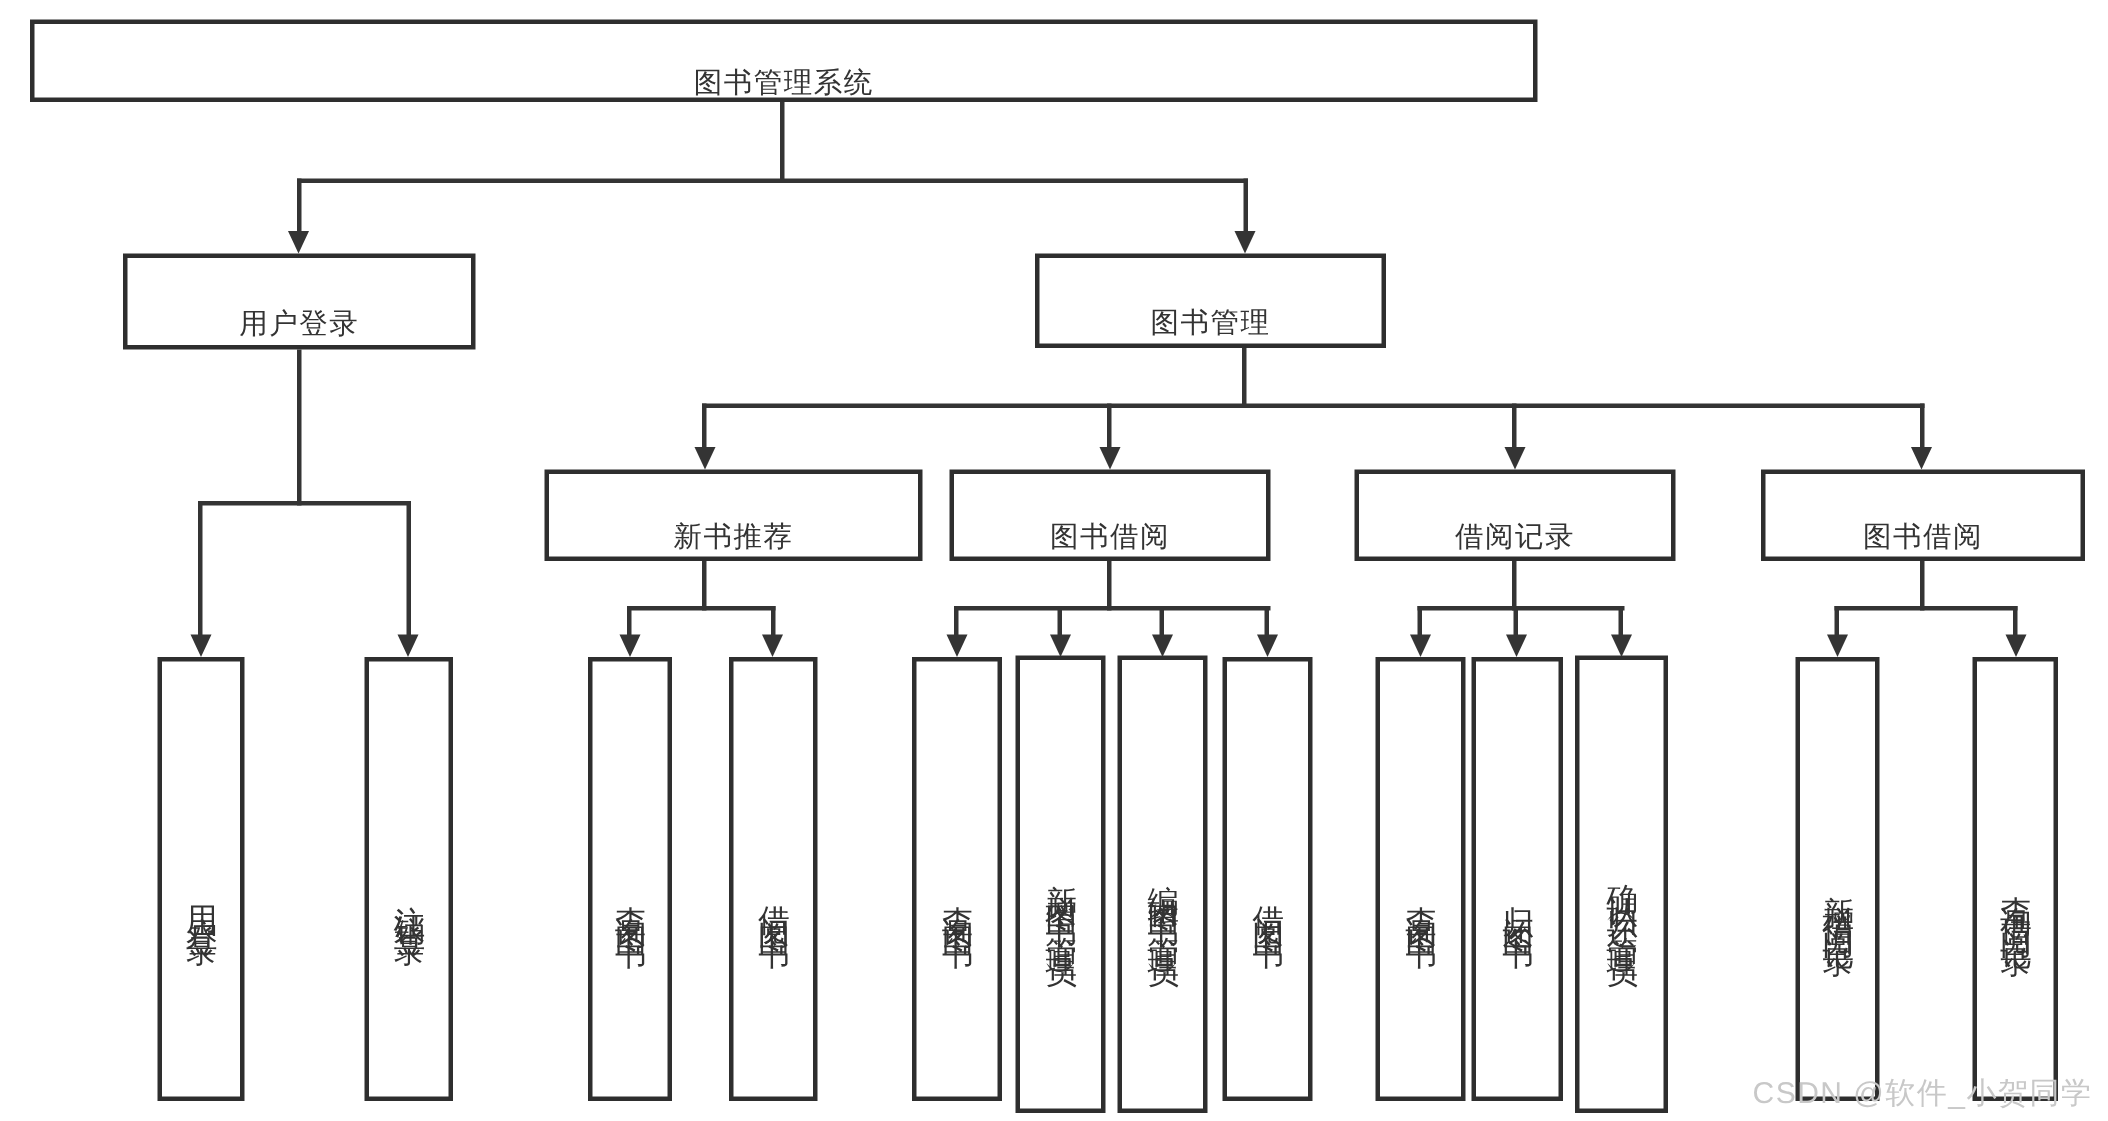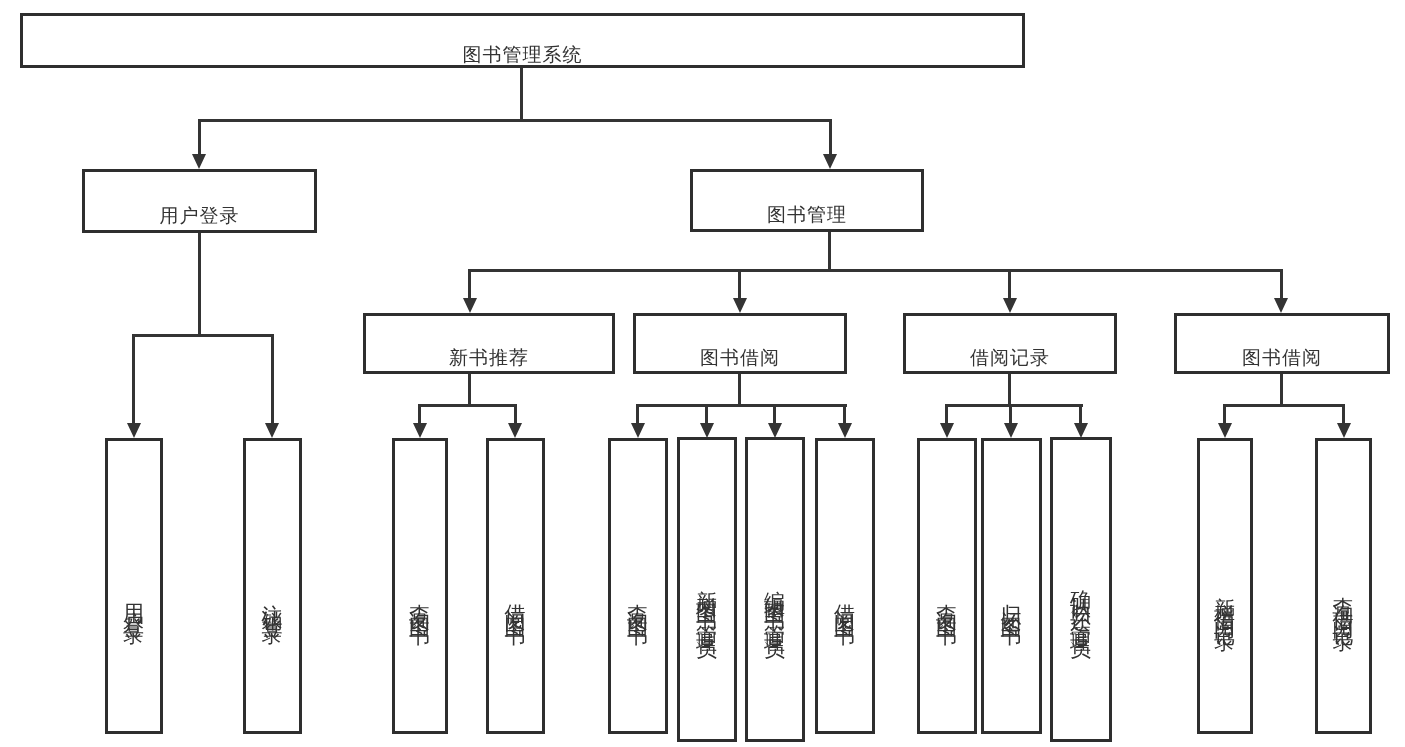--- a/index.html
+++ b/index.html
@@ -199,14 +199,15 @@
   <div class="vl" style="left:1079px; top:404px; height:21px;"></div>
   <div class="arrow" style="left:1074px; top:423px;"></div>
 
   <div class="vl" style="left:1280px; top:374px; height:33px;"></div>
   <div class="hl" style="left:1223px; top:404px; width:122px;"></div>
   <div class="vl" style="left:1223px; top:404px; height:21px;"></div>
   <div class="arrow" style="left:1218px; top:423px;"></div>
   <div class="vl" style="left:1342px; top:404px; height:21px;"></div>
   <div class="arrow" style="left:1337px; top:423px;"></div>
 
+  <div class="watermark">CSDN @软件_小贺同学</div>
 
 </div>
 
 </body></html>

